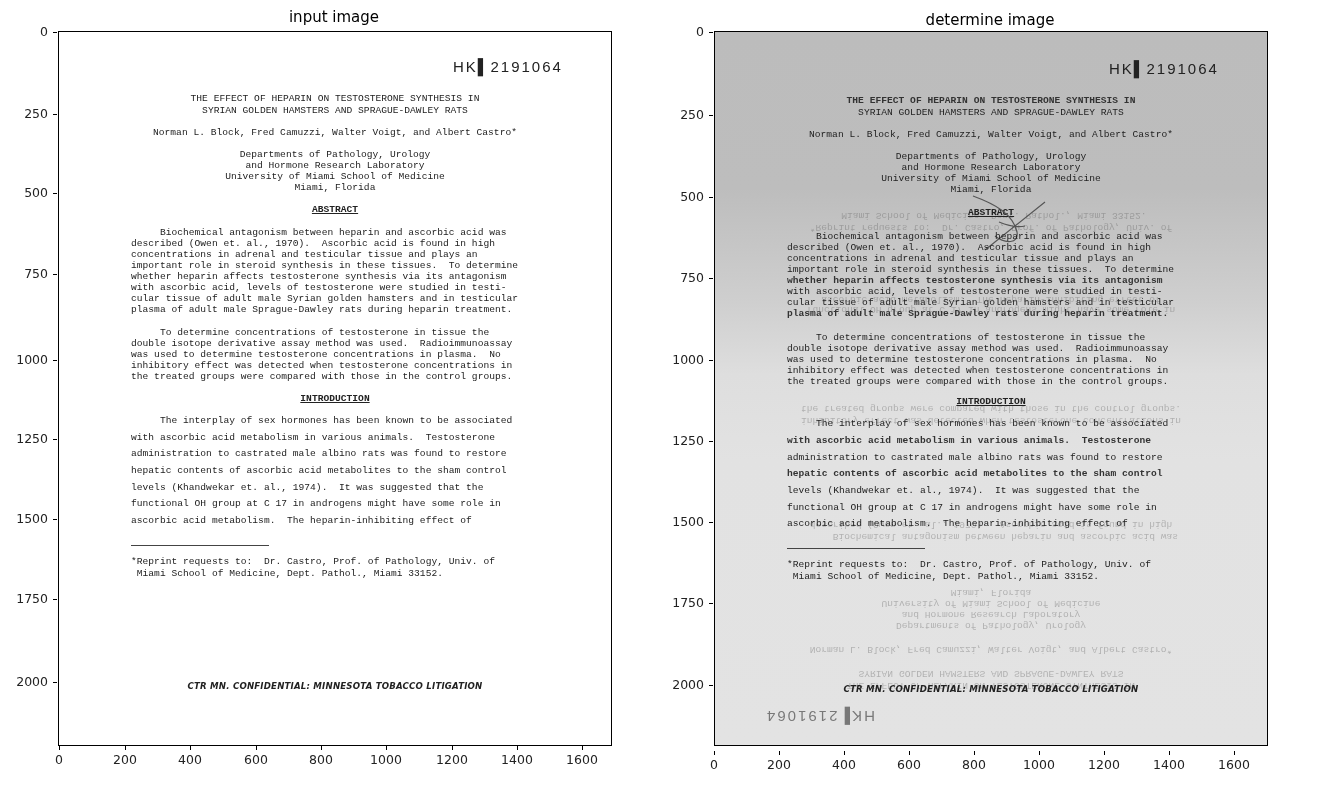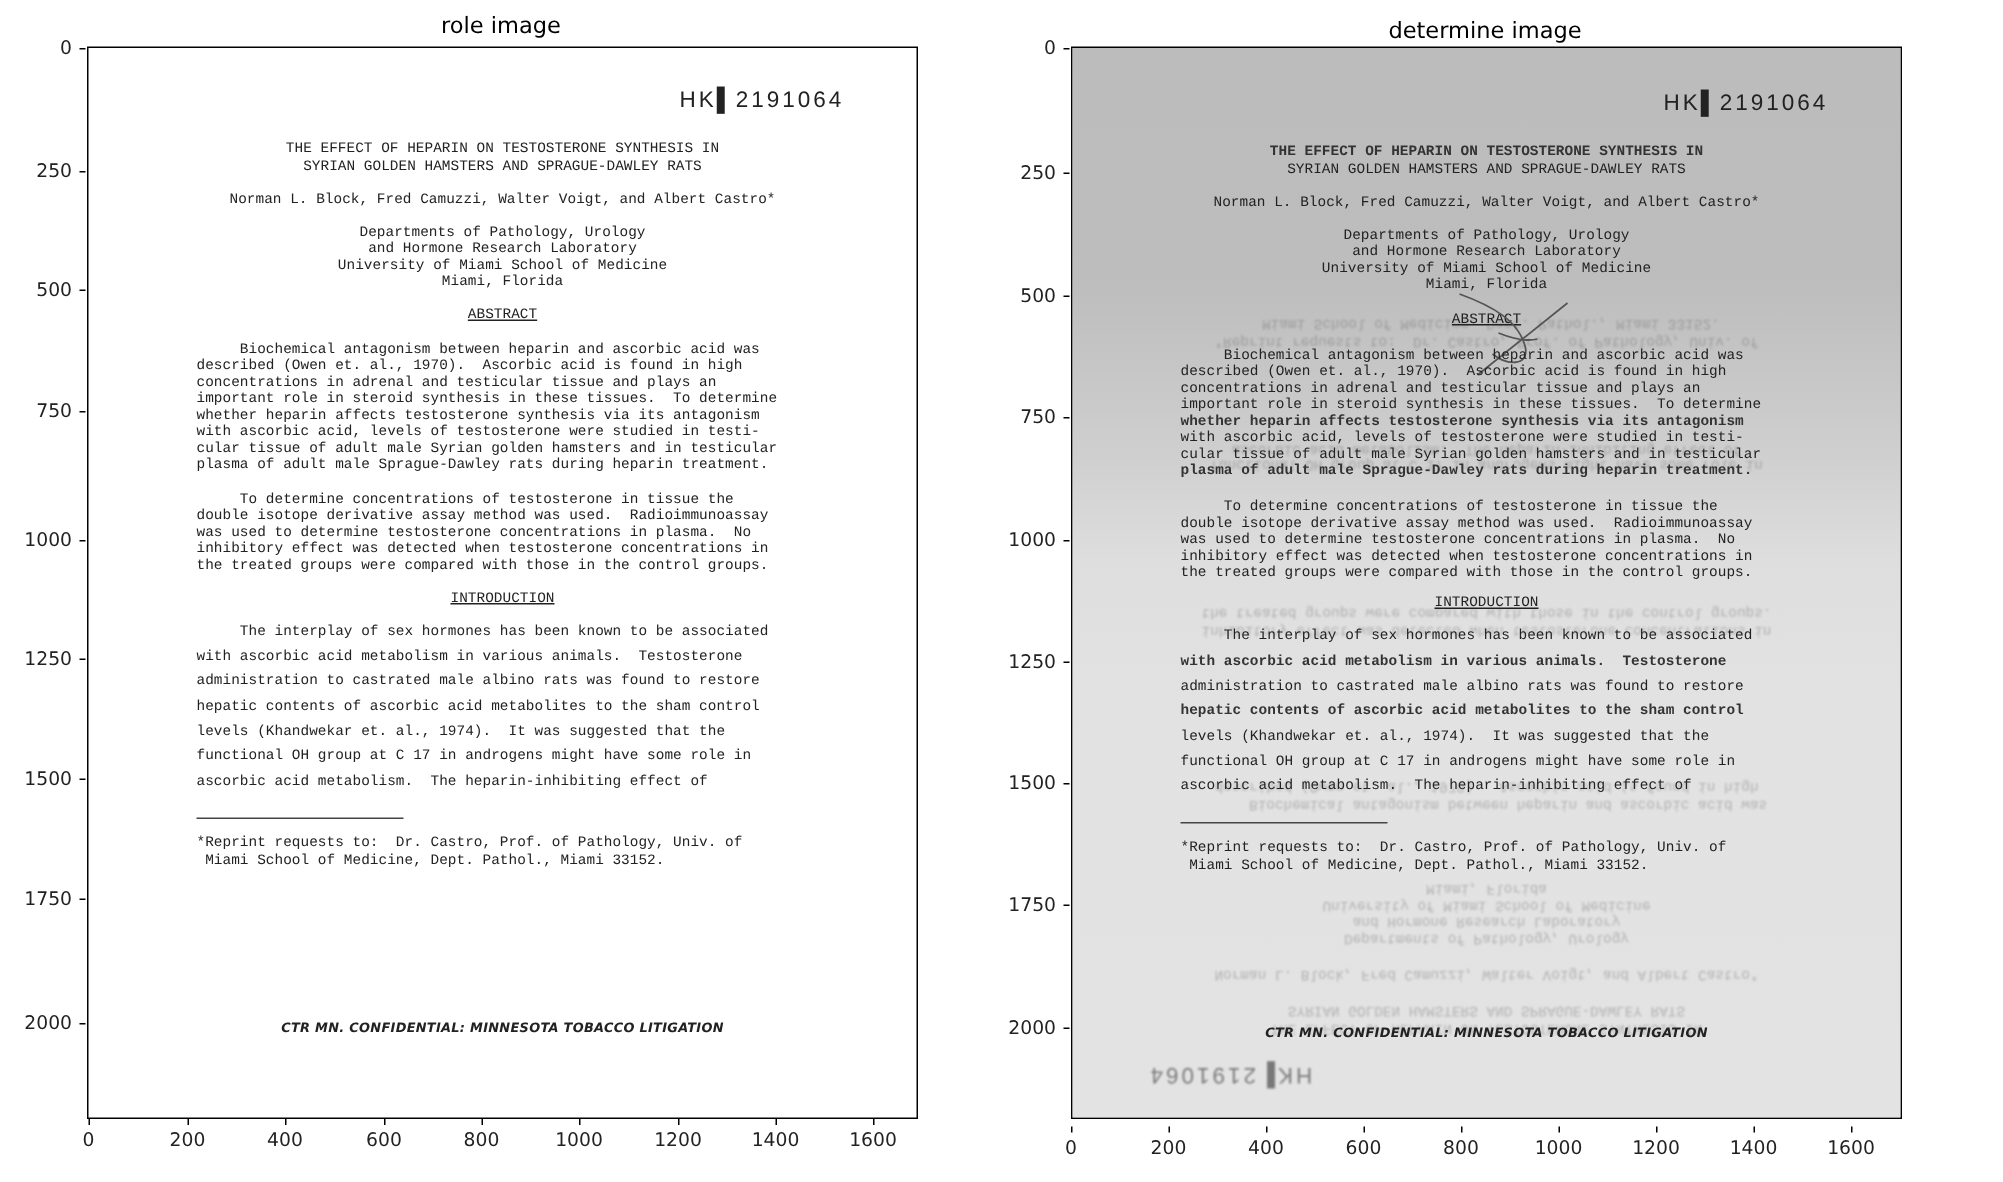--- a/index.html
+++ b/index.html
@@ -7,32 +7,32 @@
   .panel-title { position:absolute; font-size:15px; text-align:center; width:300px; }
   .axes { position:absolute; border:1px solid #000; box-sizing:border-box; overflow:hidden; }
   .ytick, .xtick { position:absolute; font-size:12.5px; color:#222; }
   .ytick { text-align:right; width:40px; }
   .ytick::after { content:""; position:absolute; right:-9px; top:50%; width:4px; height:1px; background:#000; }
   .xtick { text-align:center; width:50px; }
   .xtick::before { content:""; position:absolute; left:50%; top:-6px; width:1px; height:4px; background:#000; }
   .doc { position:absolute; left:0; top:0; width:100%; height:100%; font-family:"Liberation Mono", "DejaVu Sans Mono", monospace; color:#222; }
   .doc .line { position:absolute; white-space:pre; font-size:9.6px; letter-spacing:0.02px; }
   .center { left:0; right:0; text-align:center; }
-  .u { text-decoration:underline; }
+  .u { text-decoration:underline;font-weight:bold; }
   .barcode { position:absolute; font-family:"Liberation Sans", sans-serif; font-size:15px; letter-spacing:2px; color:#222; white-space:nowrap; }
   .ctr { position:absolute; left:0; right:0; text-align:center; font-family:"DejaVu Sans", sans-serif; font-style:italic; font-weight:bold; font-size:8.6px; letter-spacing:0.2px; white-space:nowrap; }
   .footrule { position:absolute; height:1px; background:#444; }
   .aug-bg { position:absolute; inset:0; background:linear-gradient(to bottom, #bcbcbc 0%, #bdbdbd 22%, #cfcfcf 38%, #dedede 48%, #e2e2e2 60%, #e3e3e3 100%); }
   .ghost { position:absolute; left:0; right:0; text-align:center; white-space:pre; font-family:"Liberation Mono", monospace; font-size:9.6px; color:#555; opacity:0.35; transform:scaleY(-1); filter:blur(0.6px); }
   .aug .line { filter:blur(0.35px); }
 </style>
 </head>
 <body>
 
-<div class="panel-title" style="left:184px; top:8px;">role image</div>
+<div class="panel-title" style="left:184px; top:8px;">input image</div>
 
 <div class="axes" style="left:58px; top:31px; width:554px; height:715px; background:#fff;">
   <div class="doc">
     <div class="barcode" style="left:394px; top:26px;">HK▌2191064</div>
     <div class="line center" style="top:61px;">THE EFFECT OF HEPARIN ON TESTOSTERONE SYNTHESIS IN</div>
     <div class="line center" style="top:73px;">SYRIAN GOLDEN HAMSTERS AND SPRAGUE-DAWLEY RATS</div>
     <div class="line center" style="top:95px;">Norman L. Block, Fred Camuzzi, Walter Voigt, and Albert Castro*</div>
     <div class="line center" style="top:117px;">Departments of Pathology, Urology</div>
     <div class="line center" style="top:128px;">and Hormone Research Laboratory</div>
     <div class="line center" style="top:139px;">University of Miami School of Medicine</div>

